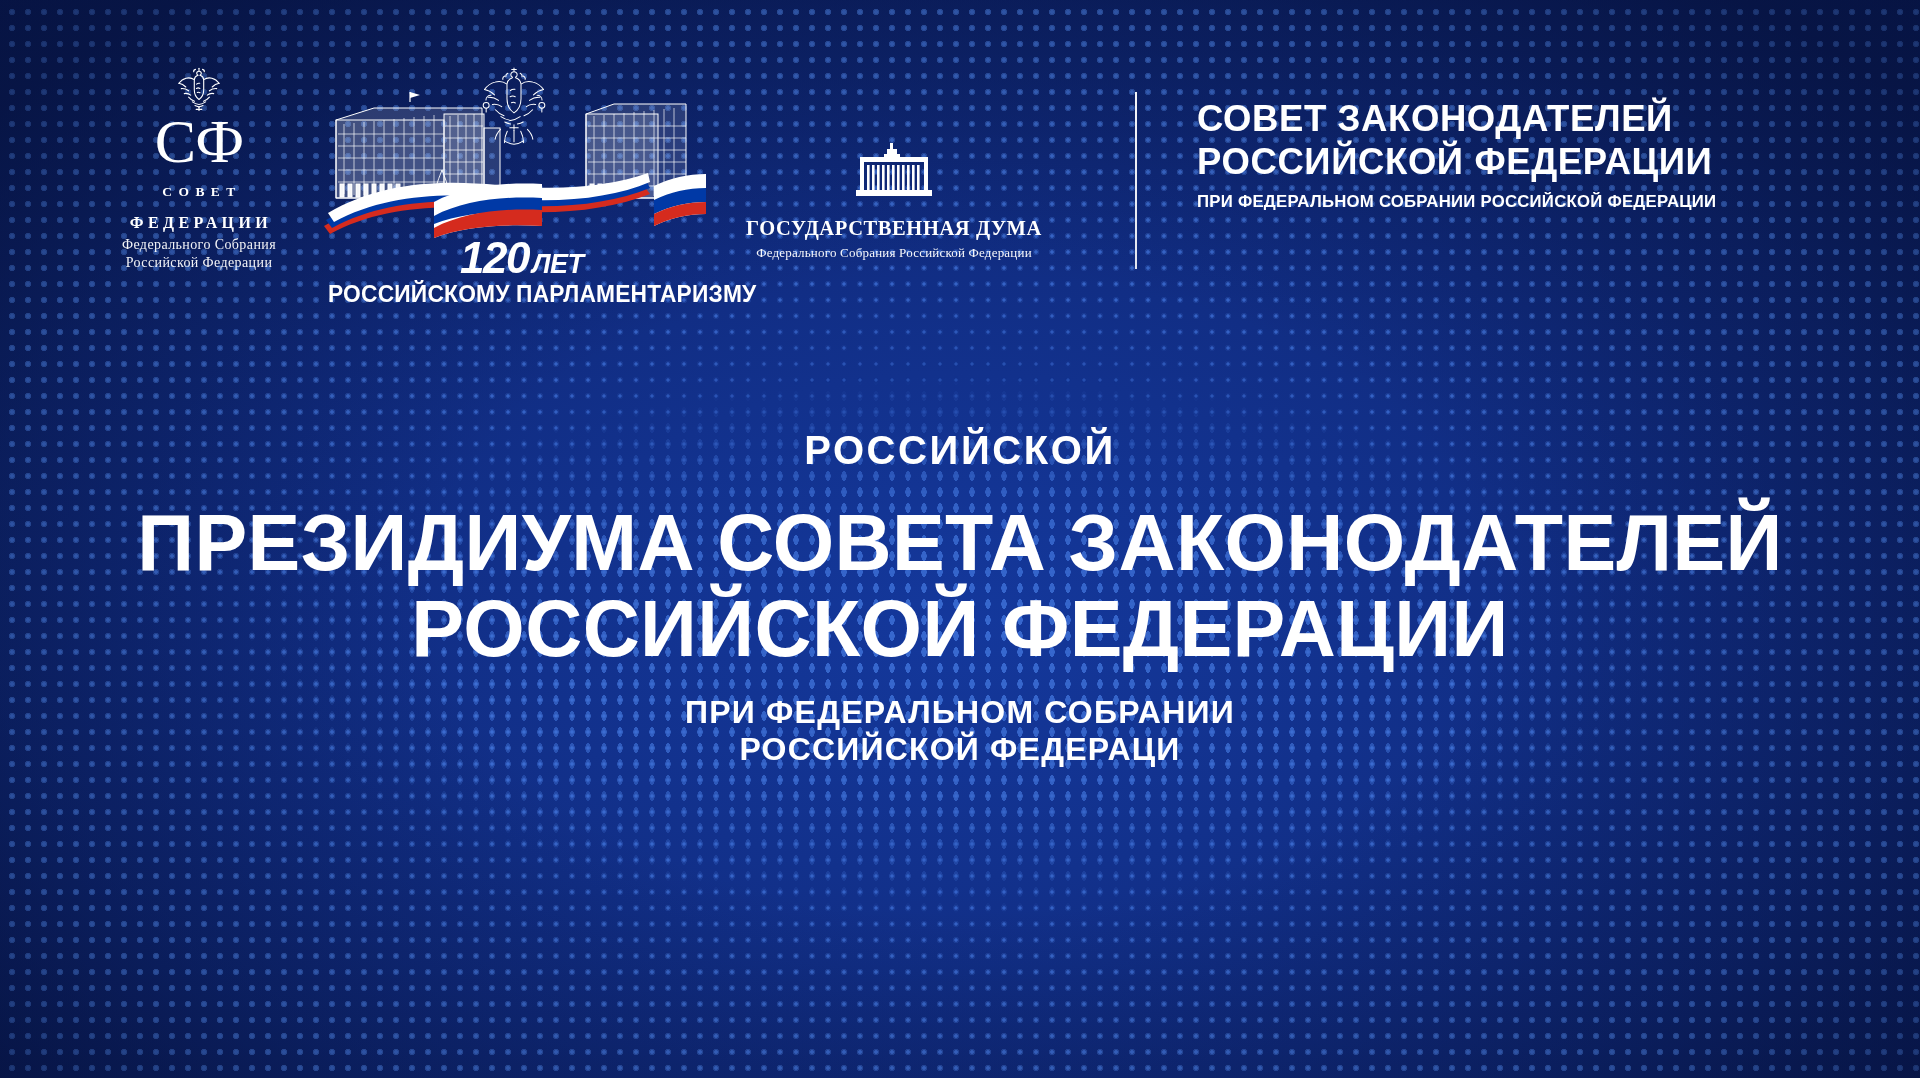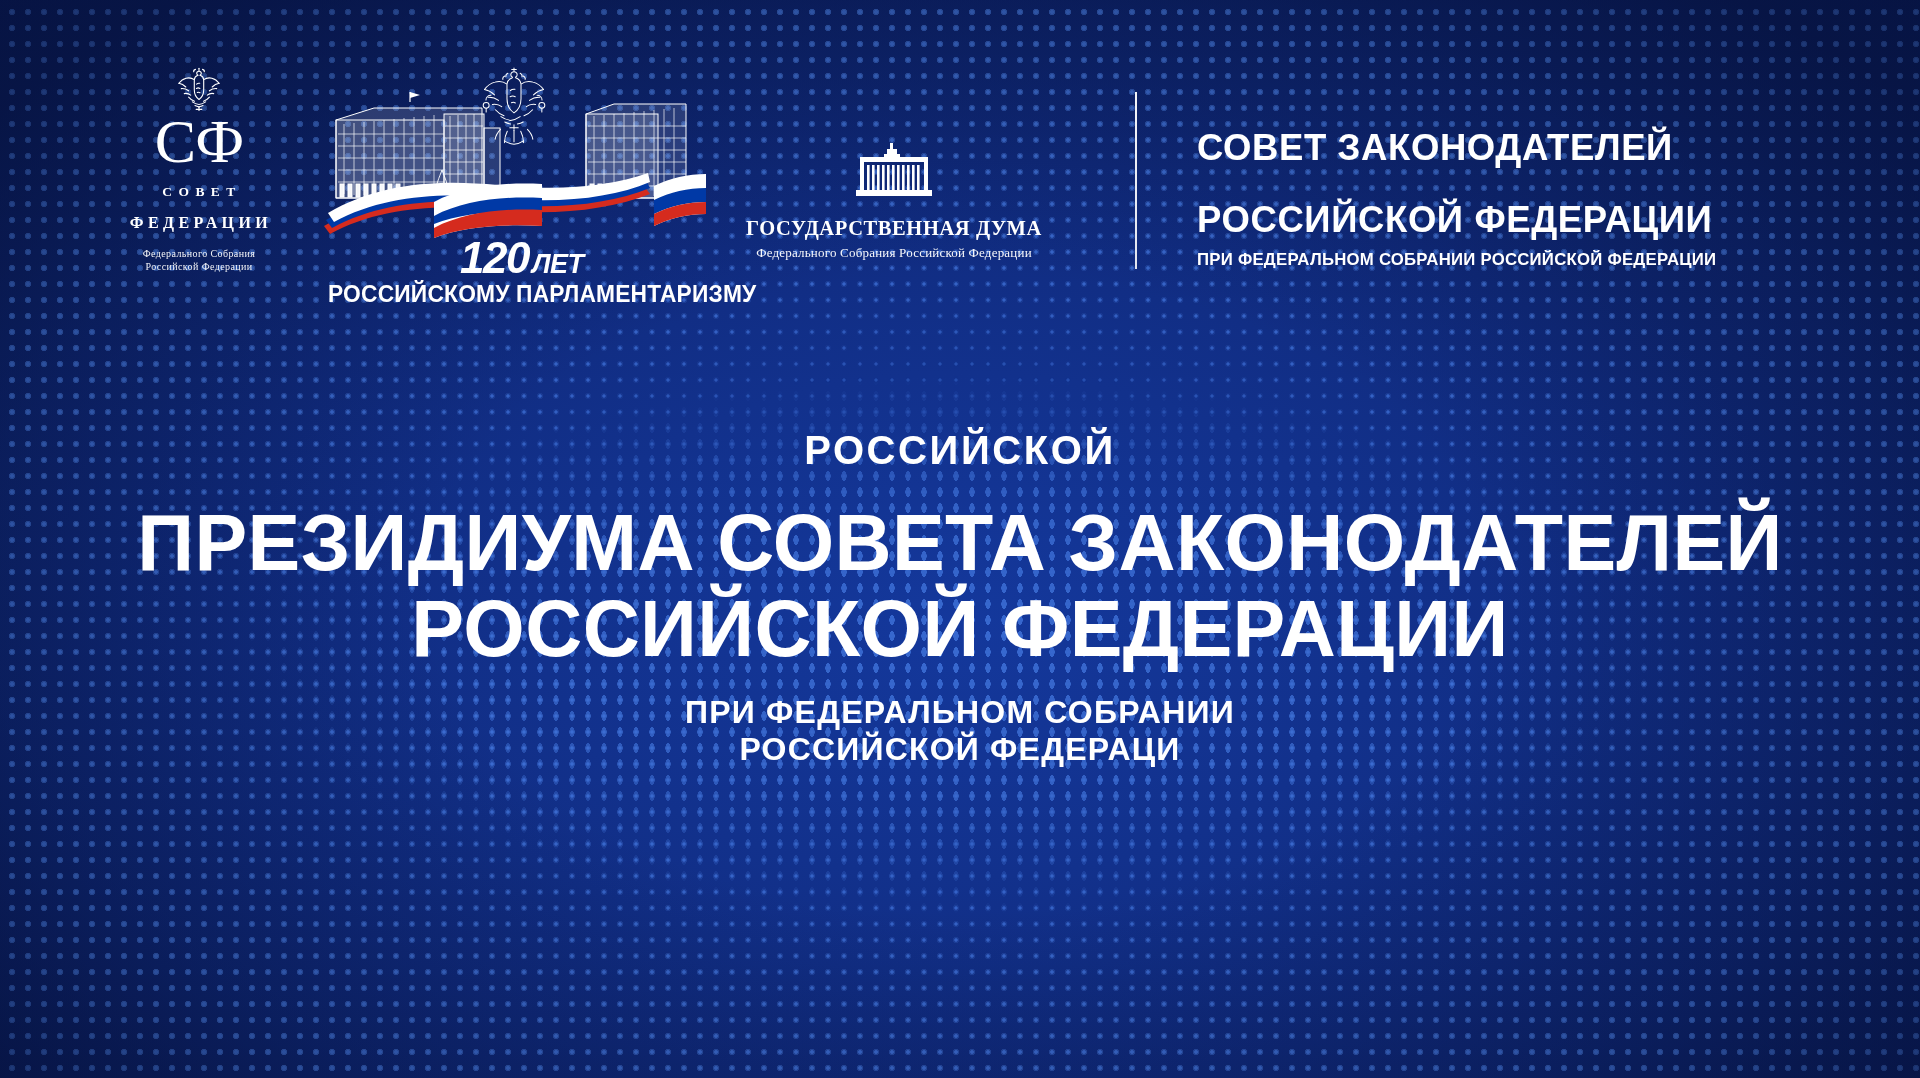--- a/index.html
+++ b/index.html
@@ -114,24 +114,24 @@
   .sf-l2 {
     font-family: Liberation Serif, serif;
     font-weight: 700;
     font-size: 16px;
     letter-spacing: 4.4px;
     margin-top: 14px;
     padding-left: 4px;
   }
   .sf-l3 {
     font-family: "Liberation Serif", "DejaVu Serif", serif;
-    font-size: 10px;
+    font-size: 14px;
     letter-spacing: 0.4px;
     line-height: 1.28;
-    margin-top: 16px;
+    margin-top: 4px;
     opacity: 0.95;
   }
 
   
   .anniv {
     position: absolute;
     left: 314px;
     top: 58px;
     width: 400px;
     text-align: right;
@@ -212,21 +212,20 @@
     top: 98px;
     width: 700px;
   }
   .council-l1,
   .council-l2 {
     font-size: 36.5px;
     font-weight: 700;
     letter-spacing: 0.6px;
     line-height: 1.17;
     white-space: nowrap;
-    margin-top: 29px;
   }
   .council-l3 {
     font-size: 17px;
     font-weight: 700;
     letter-spacing: 0.25px;
     margin-top: 9px;
     white-space: nowrap;
     transform: scaleX(0.985);
     transform-origin: left center;
   }

